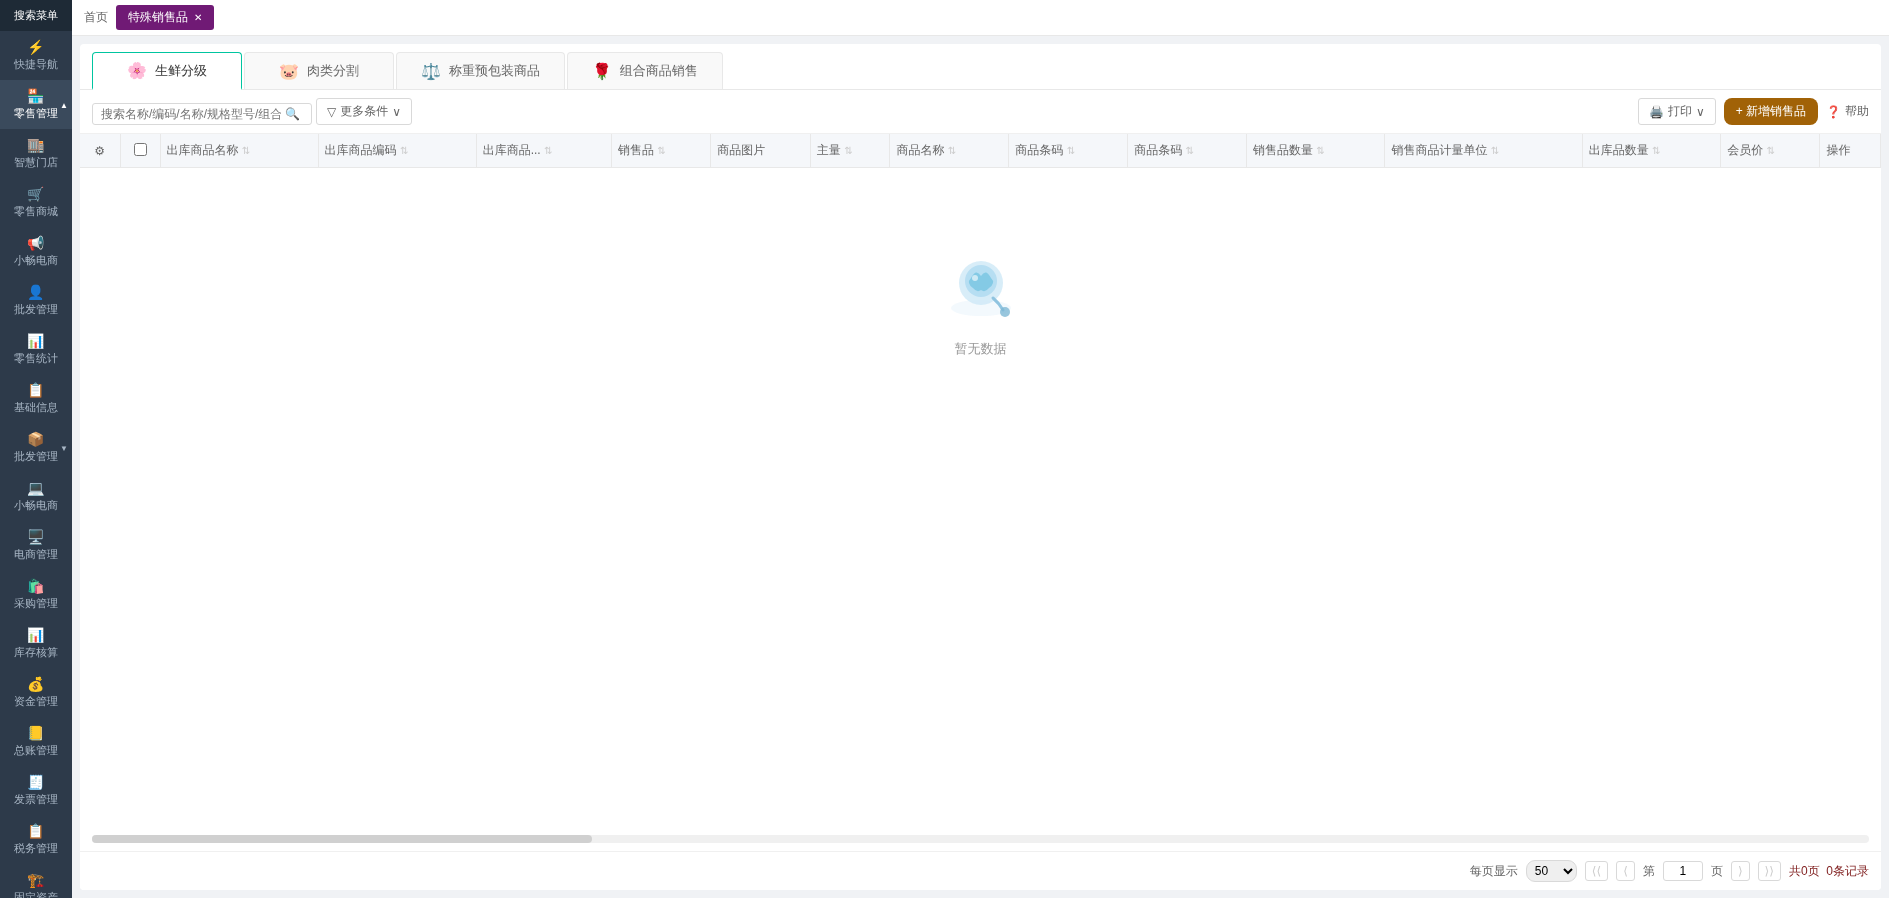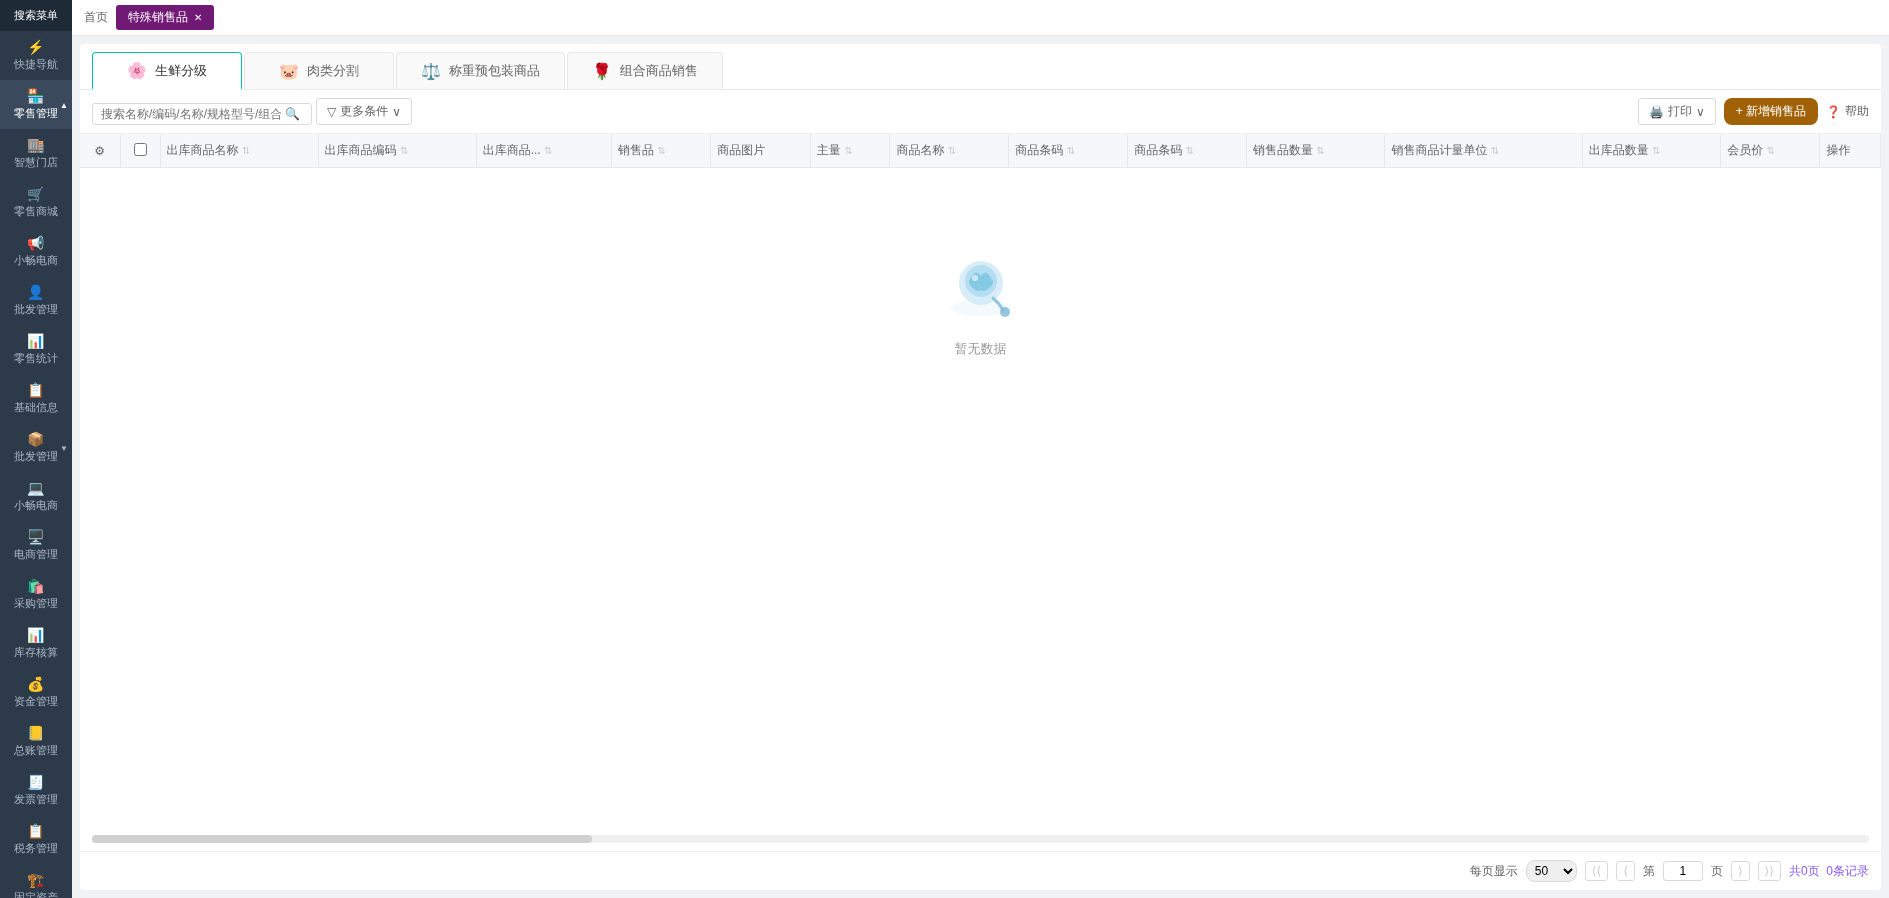--- a/index.html
+++ b/index.html
@@ -288,21 +288,21 @@
     }
     .pagination-btn:disabled { color: #ccc; cursor: not-allowed; }
     .pagination-input {
       width: 40px;
       border: 1px solid #d9d9d9;
       border-radius: 3px;
       padding: 2px 4px;
       font-size: 12px;
       text-align: center;
     }
-    .pagination-info { color: #8b5cf6; font-size: 12px; }
+    .pagination-info { color: #7f1d1d; font-size: 12px; }
 
     
     .h-scrollbar {
       height: 8px;
       background: #f0f0f0;
       border-radius: 4px;
       margin: 0 12px 8px;
       position: relative;
     }
     .h-scrollbar-thumb {

